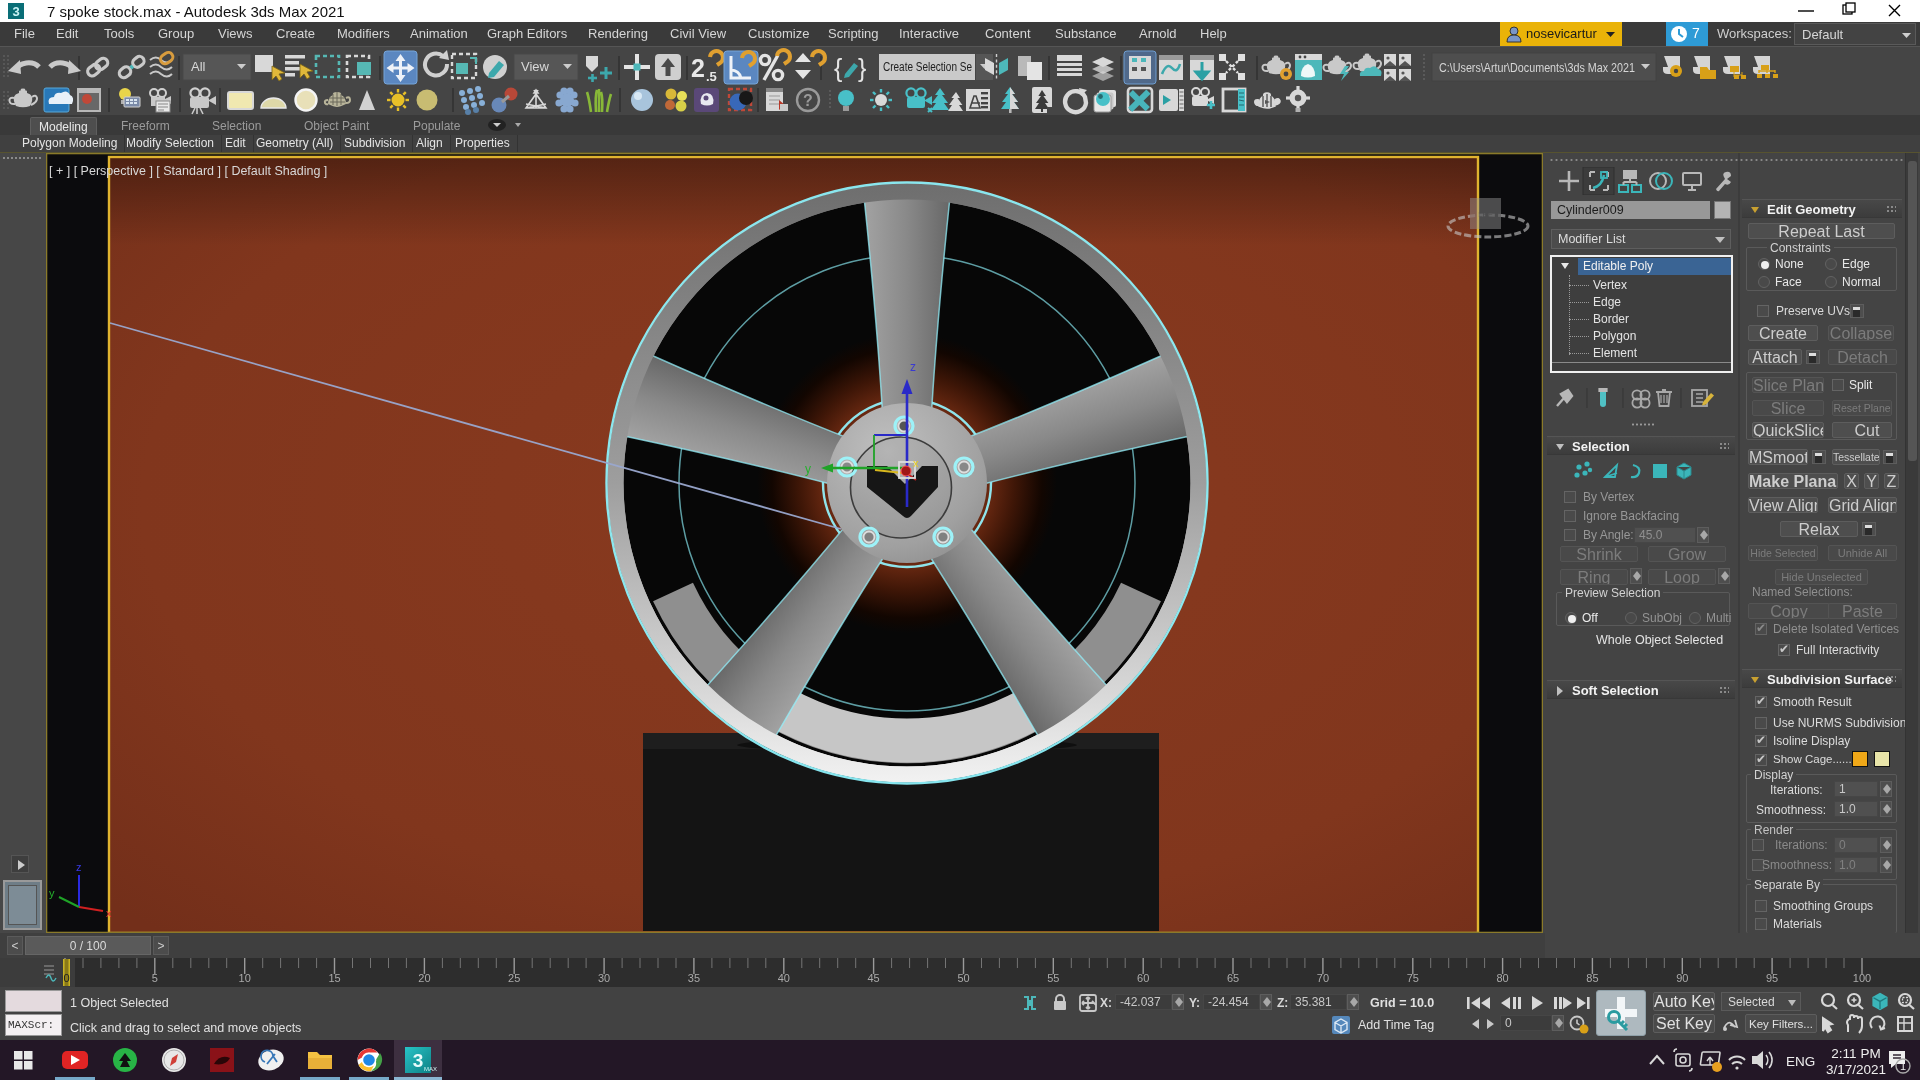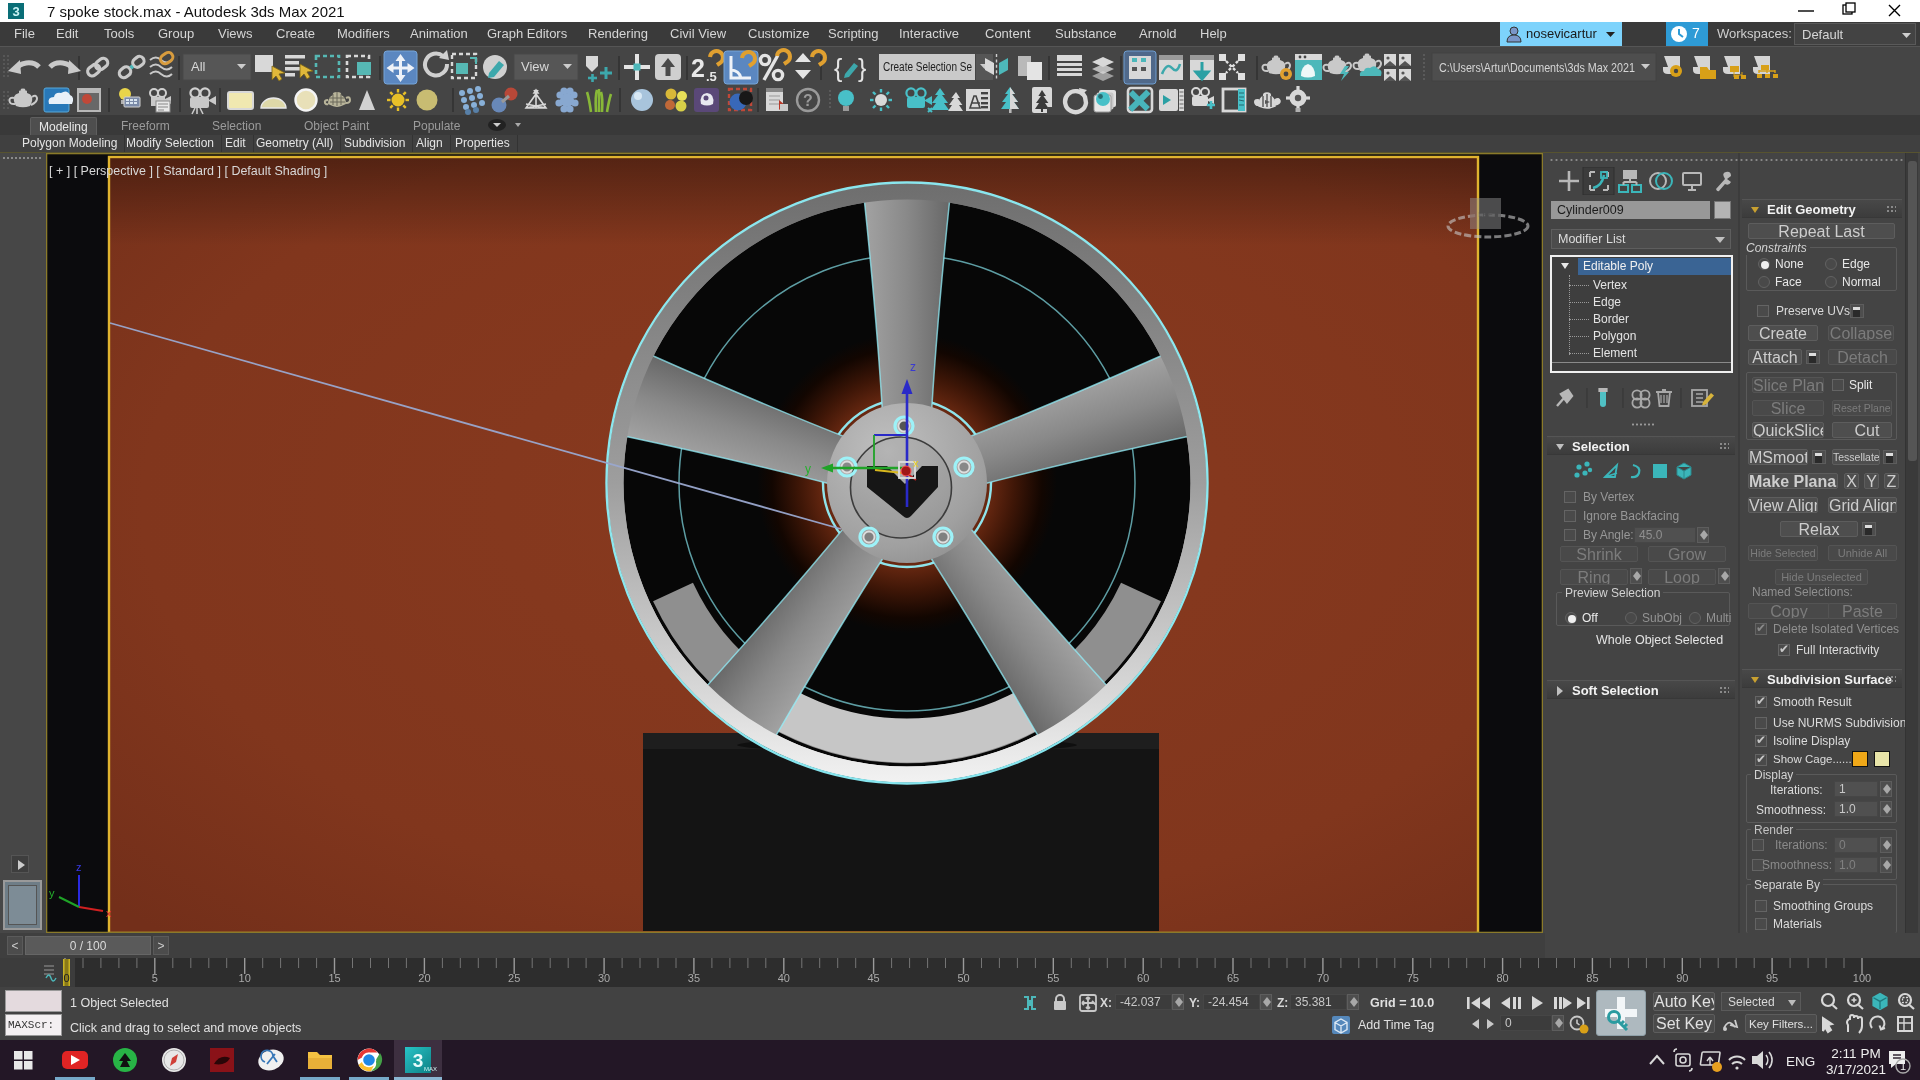--- a/index.html
+++ b/index.html
@@ -80,21 +80,21 @@
     <div class="menu-item" style="left:487px">Graph Editors</div>
     <div class="menu-item" style="left:588px">Rendering</div>
     <div class="menu-item" style="left:670px">Civil View</div>
     <div class="menu-item" style="left:748px">Customize</div>
     <div class="menu-item" style="left:828px">Scripting</div>
     <div class="menu-item" style="left:899px">Interactive</div>
     <div class="menu-item" style="left:985px">Content</div>
     <div class="menu-item" style="left:1055px">Substance</div>
     <div class="menu-item" style="left:1139px">Arnold</div>
     <div class="menu-item" style="left:1200px">Help</div>
-    <div class="abs" style="left:1500px;top:0;width:122px;height:24px;background:#7dd3fc">
+    <div class="abs" style="left:1500px;top:0;width:122px;height:24px;background:#eab308">
       <svg class="abs" style="left:5px;top:3px" width="18" height="18">
           <circle cx="9" cy="6" r="4" fill="#7a96c8" stroke="#333" stroke-width="1"></circle>
           <path d="M2 17 Q2 10 9 10 Q16 10 16 17 Z" fill="#7a96c8" stroke="#333" stroke-width="1"></path>
         </svg>
       <span style="position:absolute;left:26px;top:4px;font-size:13px;color:#1a1a1a">nosevicartur</span>
       <svg class="abs" style="left:105px;top:9px" width="12" height="8">
           <path d="M1 1 L5.5 6 L10 1 Z" fill="#222"></path>
         </svg>
     </div>
     <div class="abs" style="left:1666px;top:0;width:42px;height:24px;background:#2e9bd6">
@@ -915,21 +915,21 @@
       </div>
 
     <div class="abs" style="left:195px;top:0;width:2px;height:780px;background:#3c3c3c;"></div>
     <div class="hdr2" style="top:46px;">
         <b>Edit Geometry</b>
         <div class="arrow-d" style="left:9px;top:7px;border-left-width:4px;border-right-width:4px;"></div>
       <div class="abs" style="right:6px;top:5px;width:10px;height:9px;background-image:radial-gradient(circle,#8a8a8a 1px,transparent 1.2px);background-size:4px 4px;"></div>
       </div>
     <div class="btn" style="left:205px;top:70px;width:147px;">Repeat Last</div>
     <div class="grp" style="left:203px;top:94px;width:151px;height:44px;"></div>
-    <div class="glab" style="left:200px;top:88px;font-style:italic;">Constraints</div>
+    <div class="glab" style="left:224px;top:88px;">Constraints</div>
     <div class="rad sel" style="left:215px;top:105px;"></div>
       <span class="lab" style="left:232px;top:104px;color:#e8e8e8">None</span>
     <div class="rad" style="left:282px;top:105px;"></div>
       <span class="lab" style="left:299px;top:104px;color:#e8e8e8">Edge</span>
     <div class="rad" style="left:215px;top:123px;"></div>
       <span class="lab" style="left:232px;top:122px;color:#e8e8e8">Face</span>
     <div class="rad" style="left:282px;top:123px;"></div>
       <span class="lab" style="left:299px;top:122px;color:#e8e8e8">Normal</span>
     <div class="cb" style="left:214px;top:152px;"></div>
       <span class="lab" style="left:233px;top:151px;color:#dadada">Preserve UVs</span>

